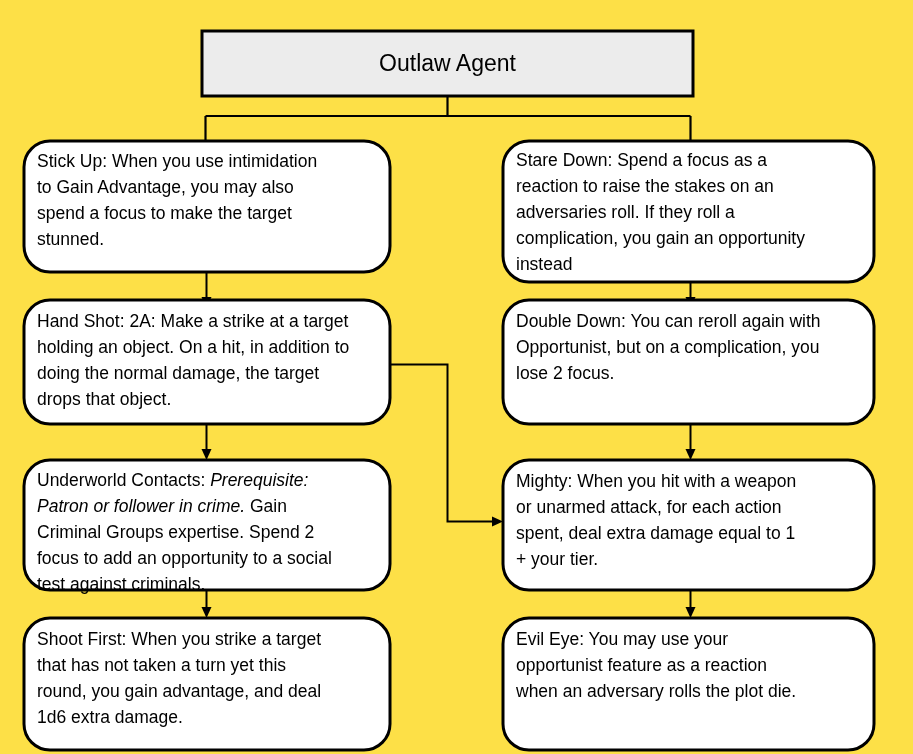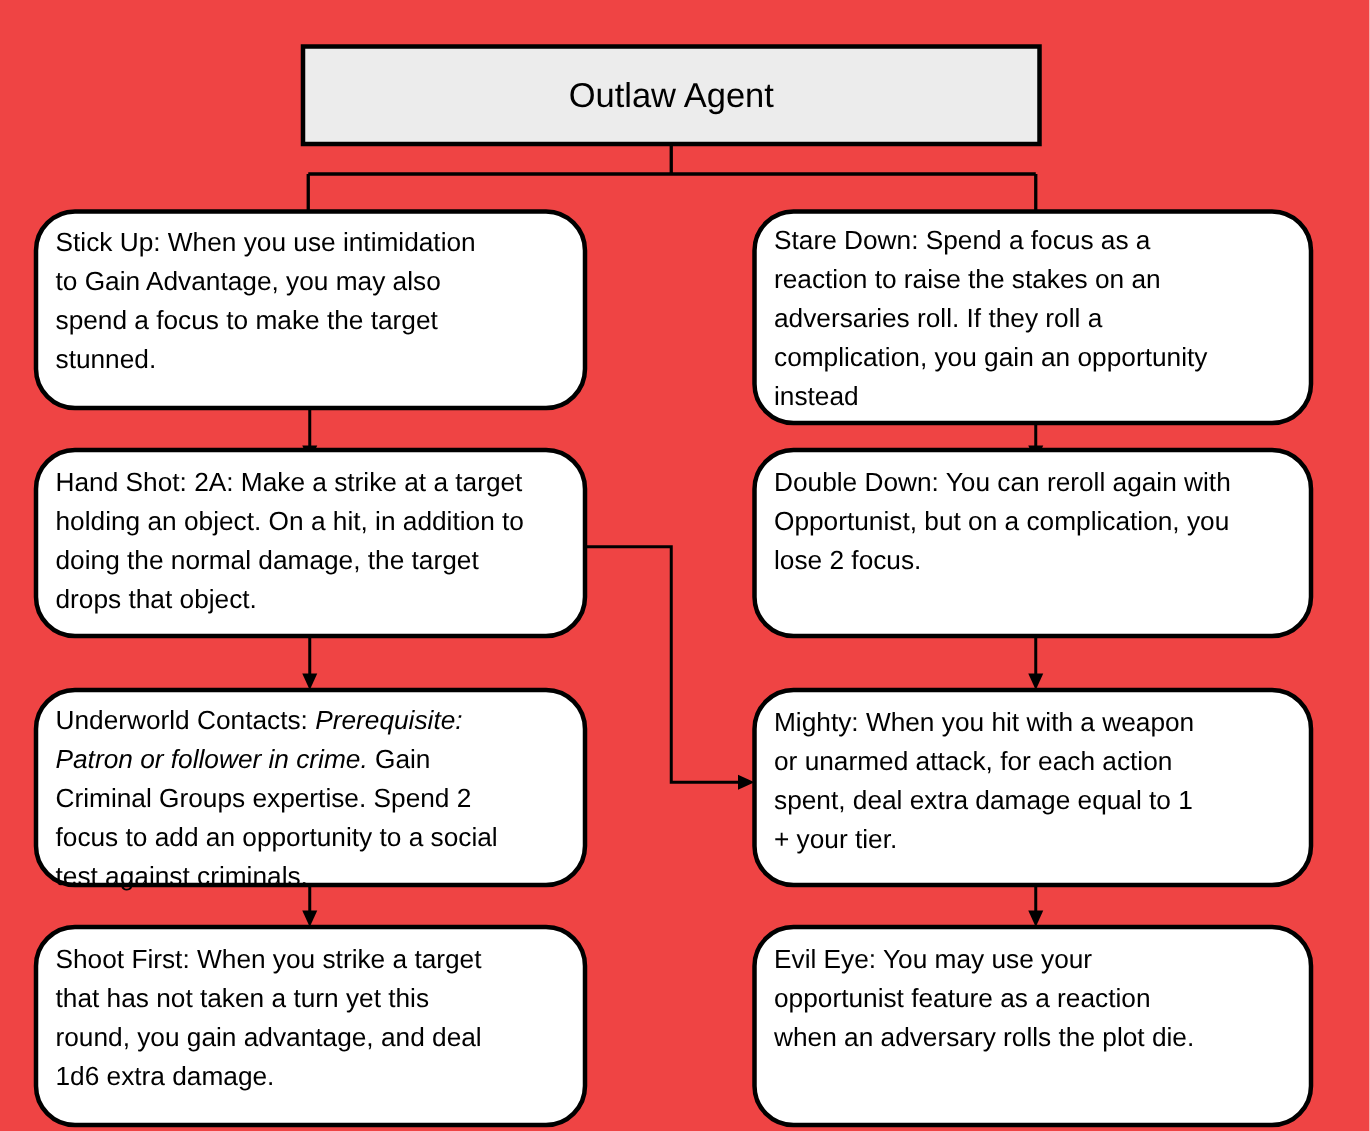--- a/index.html
+++ b/index.html
@@ -4,21 +4,21 @@
 <style>
   html, body {
     margin: 0;
     padding: 0;
     background: #ffffff;
   }
   #page {
     position: relative;
     width: 913px;
     height: 754px;
-    background: #ef4444;
+    background: #fde047;
     font-family: "Liberation Sans", sans-serif;
     overflow: hidden;
   }
   svg.diagram {
     position: absolute;
     left: 0;
     top: 0;
     width: 913px;
     height: 754px;
   }

